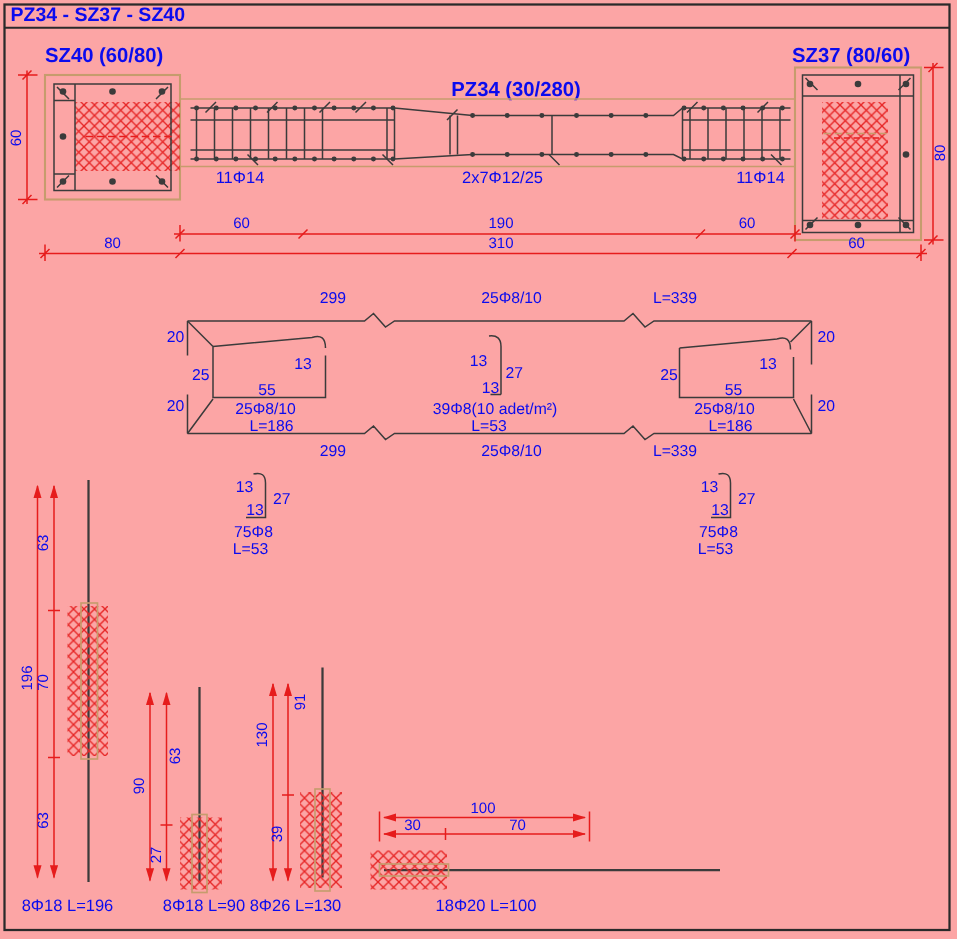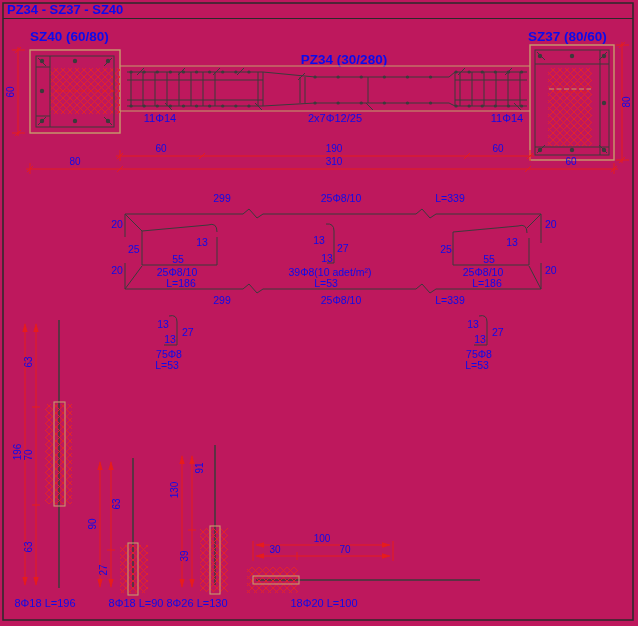--- a/index.html
+++ b/index.html
@@ -1,16 +1,16 @@
 <!DOCTYPE html>
 <html><head>
 <meta charset="utf-8">
 <style>
   html,body{margin:0;padding:0;background:#fff;}
-  #page{width:638px;height:626px;position:relative;background:#be185d;}
+  #page{width:638px;height:626px;position:relative;background:#fca5a5;}
   svg{display:block;}
   text{font-family:"Liberation Sans",sans-serif;fill:#0b0bee;}
   .d{font-size:10px;}
   .m{font-size:10.5px;}
   .b{font-size:11px;}
   .h{font-size:13.5px;font-weight:bold;}
   .ttl{font-size:13px;font-weight:bold;}
   .mid{text-anchor:middle;}
   .red{stroke:#e61c1c;fill:none;stroke-width:1;}
   .tan{stroke:#c69c6d;fill:none;stroke-width:1.4;}

